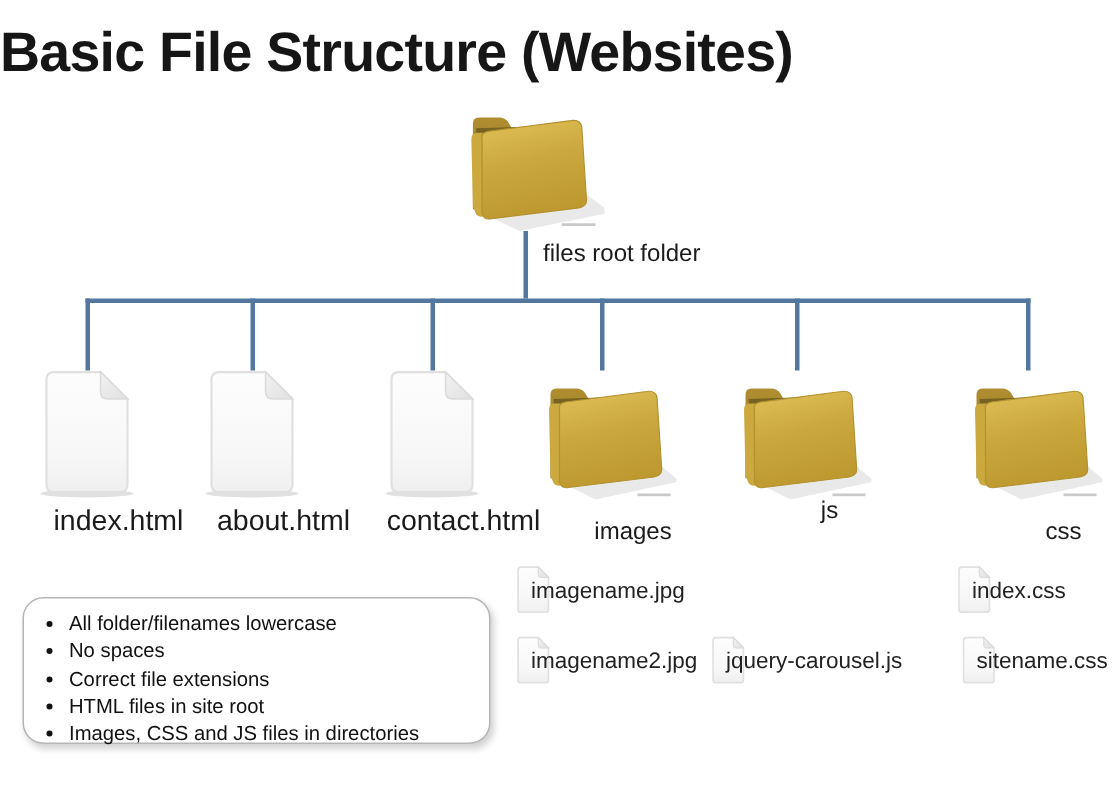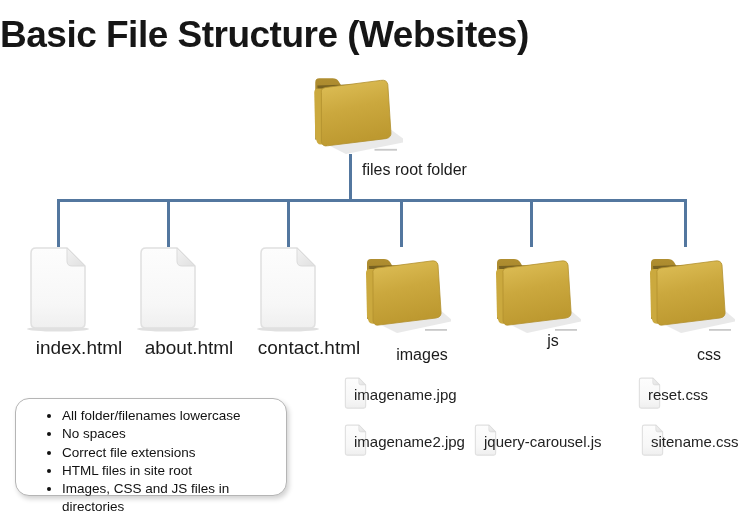--- a/index.html
+++ b/index.html
@@ -23,24 +23,24 @@
   .siteroot-label{
     position:absolute;left:362px;top:161px;font-size:16px;color:#1b1b1b;white-space:nowrap;
   }
   .file-item{position:absolute;width:140px;height:33px;}
   .file-item svg{position:absolute;left:0;top:0;}
   .file-item .file-name{
     position:absolute;left:11px;top:50%;transform:translateY(-50%);
     font-size:15px;color:#222;white-space:nowrap;
   }
   .notes-box{
-    position:absolute;left:15px;top:398px;width:272px;height:98px;box-sizing:border-box;
+    position:absolute;left:15px;top:398px;width:312px;height:98px;box-sizing:border-box;
     background:#ffffff;border:1.5px solid #b5b5b5;border-radius:14px;
     box-shadow:2px 3px 5px rgba(0,0,0,0.18);
-    padding:8px 8px 6px 22px;
+    padding:8px 8px 6px 6px;
   }
   .notes-box ul{margin:0;padding:0 0 0 24px;list-style:disc;}
   .notes-box li{font-size:13.5px;line-height:18.3px;color:#111;}
   .defs-holder{position:absolute;width:0;height:0;overflow:hidden;}
 </style>
 </head>
 <body>
 
 <svg class="defs-holder" aria-hidden="true">
   <defs>
@@ -171,21 +171,21 @@
       <path d="M42,3 L60,21 H47 Q42,21 42,16 Z" fill="url(#docFold)" stroke="#DBDBDB" stroke-width="2"></path>
     </svg>
     <span class="file-name">jquery-carousel.js</span>
   </div>
 
   <div class="file-item" style="left:637px;top:377px;">
     <svg width="25" height="33" viewBox="0 0 66 88">
       <path d="M6,8 Q6,3 11,3 H42 L60,21 V78 Q60,83 55,83 H11 Q6,83 6,78 Z" fill="url(#docBody)" stroke="#E0E0E0" stroke-width="3"></path>
       <path d="M42,3 L60,21 H47 Q42,21 42,16 Z" fill="url(#docFold)" stroke="#DBDBDB" stroke-width="2"></path>
     </svg>
-    <span class="file-name">reset.css</span>
+    <span class="file-name">index.css</span>
   </div>
   <div class="file-item" style="left:640px;top:424px;">
     <svg width="25" height="33" viewBox="0 0 66 88">
       <path d="M6,8 Q6,3 11,3 H42 L60,21 V78 Q60,83 55,83 H11 Q6,83 6,78 Z" fill="url(#docBody)" stroke="#E0E0E0" stroke-width="3"></path>
       <path d="M42,3 L60,21 H47 Q42,21 42,16 Z" fill="url(#docFold)" stroke="#DBDBDB" stroke-width="2"></path>
     </svg>
     <span class="file-name">sitename.css</span>
   </div>
 
   <div class="notes-box">

